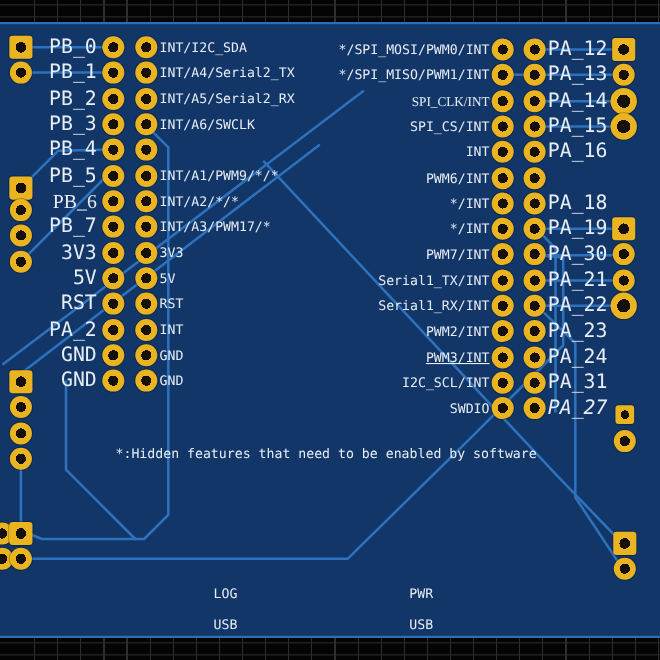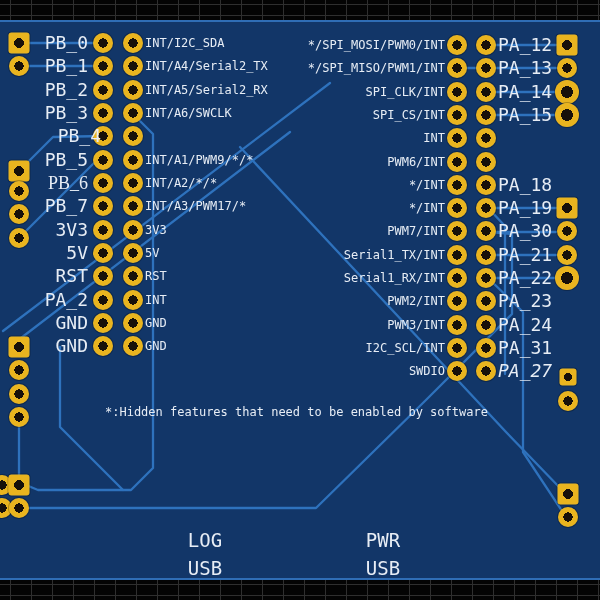--- a/index.html
+++ b/index.html
@@ -19,21 +19,21 @@
        background:radial-gradient(circle closest-side,#17100a 0 46%,#e9b41f 46% 100%);
        box-shadow:0 0 0 1px rgba(0,0,0,0.25);}
   .pad.round{border-radius:50%;}
   .pad.square{border-radius:3px;}
   .silk{position:absolute;color:#e7edf5;z-index:3;white-space:pre;}
   .pin-name-left{left:0;width:88px;text-align:right;font-size:18px;line-height:20px;}
   .pin-name-right{left:498px;width:100px;text-align:left;font-size:18px;line-height:20px;}
   .fn-left{left:145px;font-size:12px;line-height:16px;}
   .fn-right{left:240px;width:205px;text-align:right;font-size:12px;line-height:16px;}
   .footnote{left:105px;top:383px;font-size:12px;}
-  .usb-label{width:100px;text-align:center;font-size:19px;line-height:19px;}
+  .usb-label{width:100px;text-align:center;font-size:12px;line-height:19px;}
 </style>
 </head>
 <body>
 
 <div id="screen">
   <div id="grid-top" class="grid-strip"></div>
   <div id="grid-bottom" class="grid-strip"></div>
 
   <div id="board">
     <svg id="traces" viewBox="0 0 600 560" xmlns="http://www.w3.org/2000/svg">
@@ -75,21 +75,21 @@
       <span class="pad round" style="left: 133px; top: 44px; width: 20px; height: 20px;"></span>
       <div class="silk fn-left" style="top: 36px;">INT/A4/Serial2_TX</div>
       <div class="silk pin-name-left" style="top: 58px;">PB_2</div>
       <span class="pad round" style="left: 103px; top: 68px; width: 20px; height: 20px;"></span>
       <span class="pad round" style="left: 133px; top: 68px; width: 20px; height: 20px;"></span>
       <div class="silk fn-left" style="top: 60px;">INT/A5/Serial2_RX</div>
       <div class="silk pin-name-left" style="top: 81px;">PB_3</div>
       <span class="pad round" style="left: 103px; top: 91px; width: 20px; height: 20px;"></span>
       <span class="pad round" style="left: 133px; top: 91px; width: 20px; height: 20px;"></span>
       <div class="silk fn-left" style="top: 83px;">INT/A6/SWCLK</div>
-      <div class="silk pin-name-left" style="top: 104px; padding-left: 13px;">PB_4</div>
+      <div class="silk pin-name-left" style="top: 104px;">PB_4</div>
       <span class="pad round" style="left: 103px; top: 114px; width: 20px; height: 20px;"></span>
       <span class="pad round" style="left: 133px; top: 114px; width: 20px; height: 20px;"></span>
       <div class="silk pin-name-left" style="top: 128px;">PB_5</div>
       <span class="pad round" style="left: 103px; top: 138px; width: 20px; height: 20px;"></span>
       <span class="pad round" style="left: 133px; top: 138px; width: 20px; height: 20px;"></span>
       <div class="silk fn-left" style="top: 130px;">INT/A1/PWM9/*/*</div>
       <div class="silk pin-name-left" style="top: 151px; font-family: Liberation Serif, serif;">PB_6</div>
       <span class="pad round" style="left: 103px; top: 161px; width: 20px; height: 20px;"></span>
       <span class="pad round" style="left: 133px; top: 161px; width: 20px; height: 20px;"></span>
       <div class="silk fn-left" style="top: 153px;">INT/A2/*/*</div>
@@ -124,33 +124,34 @@
       <div class="silk fn-right" style="top: 15px;">*/SPI_MOSI/PWM0/INT</div>
       <span class="pad round" style="left: 457px; top: 23px; width: 20px; height: 20px;"></span>
       <span class="pad round" style="left: 486px; top: 23px; width: 20px; height: 20px;"></span>
       <div class="silk pin-name-right" style="top: 13px;">PA_12</div>
       <span class="pad square" style="left: 567px; top: 23px; width: 21px; height: 21px; background: radial-gradient(circle closest-side, rgb(23, 16, 10) 0px, rgb(23, 16, 10) 46%, rgb(233, 180, 31) 46%, rgb(233, 180, 31) 100%);"></span>
       <div class="silk fn-right" style="top: 38px;">*/SPI_MISO/PWM1/INT</div>
       <span class="pad round" style="left: 457px; top: 46px; width: 20px; height: 20px;"></span>
       <span class="pad round" style="left: 486px; top: 46px; width: 20px; height: 20px;"></span>
       <div class="silk pin-name-right" style="top: 36px;">PA_13</div>
       <span class="pad round" style="left: 567px; top: 46px; width: 20px; height: 20px; background: radial-gradient(circle closest-side, rgb(23, 16, 10) 0px, rgb(23, 16, 10) 46%, rgb(233, 180, 31) 46%, rgb(233, 180, 31) 100%);"></span>
-      <div class="silk fn-right" style="top: 62px;">SPI_CLK/INT</div>
+      <div class="silk fn-right" style="top: 62px; font-family: Liberation Serif, serif;">SPI_CLK/INT</div>
       <span class="pad round" style="left: 457px; top: 70px; width: 20px; height: 20px;"></span>
       <span class="pad round" style="left: 486px; top: 70px; width: 20px; height: 20px;"></span>
       <div class="silk pin-name-right" style="top: 60px;">PA_14</div>
       <span class="pad round" style="left: 567px; top: 70px; width: 24px; height: 24px; background: radial-gradient(circle closest-side, rgb(23, 16, 10) 0px, rgb(23, 16, 10) 50%, rgb(233, 180, 31) 50%, rgb(233, 180, 31) 100%);"></span>
       <div class="silk fn-right" style="top: 85px;">SPI_CS/INT</div>
       <span class="pad round" style="left: 457px; top: 93px; width: 20px; height: 20px;"></span>
       <span class="pad round" style="left: 486px; top: 93px; width: 20px; height: 20px;"></span>
       <div class="silk pin-name-right" style="top: 83px;">PA_15</div>
       <span class="pad round" style="left: 567px; top: 93px; width: 24px; height: 24px; background: radial-gradient(circle closest-side, rgb(23, 16, 10) 0px, rgb(23, 16, 10) 50%, rgb(233, 180, 31) 50%, rgb(233, 180, 31) 100%);"></span>
       <div class="silk fn-right" style="top: 108px;">INT</div>
       <span class="pad round" style="left: 457px; top: 116px; width: 20px; height: 20px;"></span>
       <span class="pad round" style="left: 486px; top: 116px; width: 20px; height: 20px;"></span>
+      <div class="silk pin-name-right" style="top: 106px;">PA_16</div>
       <div class="silk fn-right" style="top: 132px;">PWM6/INT</div>
       <span class="pad round" style="left: 457px; top: 140px; width: 20px; height: 20px;"></span>
       <span class="pad round" style="left: 486px; top: 140px; width: 20px; height: 20px;"></span>
       <div class="silk fn-right" style="top: 155px;">*/INT</div>
       <span class="pad round" style="left: 457px; top: 163px; width: 20px; height: 20px;"></span>
       <span class="pad round" style="left: 486px; top: 163px; width: 20px; height: 20px;"></span>
       <div class="silk pin-name-right" style="top: 153px;">PA_18</div>
       <div class="silk fn-right" style="top: 178px;">*/INT</div>
       <span class="pad round" style="left: 457px; top: 186px; width: 20px; height: 20px;"></span>
       <span class="pad round" style="left: 486px; top: 186px; width: 20px; height: 20px;"></span>
@@ -168,21 +169,21 @@
       <span class="pad round" style="left: 567px; top: 233px; width: 20px; height: 20px; background: radial-gradient(circle closest-side, rgb(23, 16, 10) 0px, rgb(23, 16, 10) 46%, rgb(233, 180, 31) 46%, rgb(233, 180, 31) 100%);"></span>
       <div class="silk fn-right" style="top: 248px;">Serial1_RX/INT</div>
       <span class="pad round" style="left: 457px; top: 256px; width: 20px; height: 20px;"></span>
       <span class="pad round" style="left: 486px; top: 256px; width: 20px; height: 20px;"></span>
       <div class="silk pin-name-right" style="top: 246px;">PA_22</div>
       <span class="pad round" style="left: 567px; top: 256px; width: 24px; height: 24px; background: radial-gradient(circle closest-side, rgb(23, 16, 10) 0px, rgb(23, 16, 10) 50%, rgb(233, 180, 31) 50%, rgb(233, 180, 31) 100%);"></span>
       <div class="silk fn-right" style="top: 271px;">PWM2/INT</div>
       <span class="pad round" style="left: 457px; top: 279px; width: 20px; height: 20px;"></span>
       <span class="pad round" style="left: 486px; top: 279px; width: 20px; height: 20px;"></span>
       <div class="silk pin-name-right" style="top: 269px;">PA_23</div>
-      <div class="silk fn-right" style="top: 295px;">PWM3/INT</div>
+      <div class="silk fn-right" style="top: 295px; text-decoration: underline;">PWM3/INT</div>
       <span class="pad round" style="left: 457px; top: 303px; width: 20px; height: 20px;"></span>
       <span class="pad round" style="left: 486px; top: 303px; width: 20px; height: 20px;"></span>
       <div class="silk pin-name-right" style="top: 293px;">PA_24</div>
       <div class="silk fn-right" style="top: 318px;">I2C_SCL/INT</div>
       <span class="pad round" style="left: 457px; top: 326px; width: 20px; height: 20px;"></span>
       <span class="pad round" style="left: 486px; top: 326px; width: 20px; height: 20px;"></span>
       <div class="silk pin-name-right" style="top: 316px;">PA_31</div>
       <div class="silk fn-right" style="top: 341px;">SWDIO</div>
       <span class="pad round" style="left: 457px; top: 349px; width: 20px; height: 20px;"></span>
       <span class="pad round" style="left: 486px; top: 349px; width: 20px; height: 20px;"></span>

